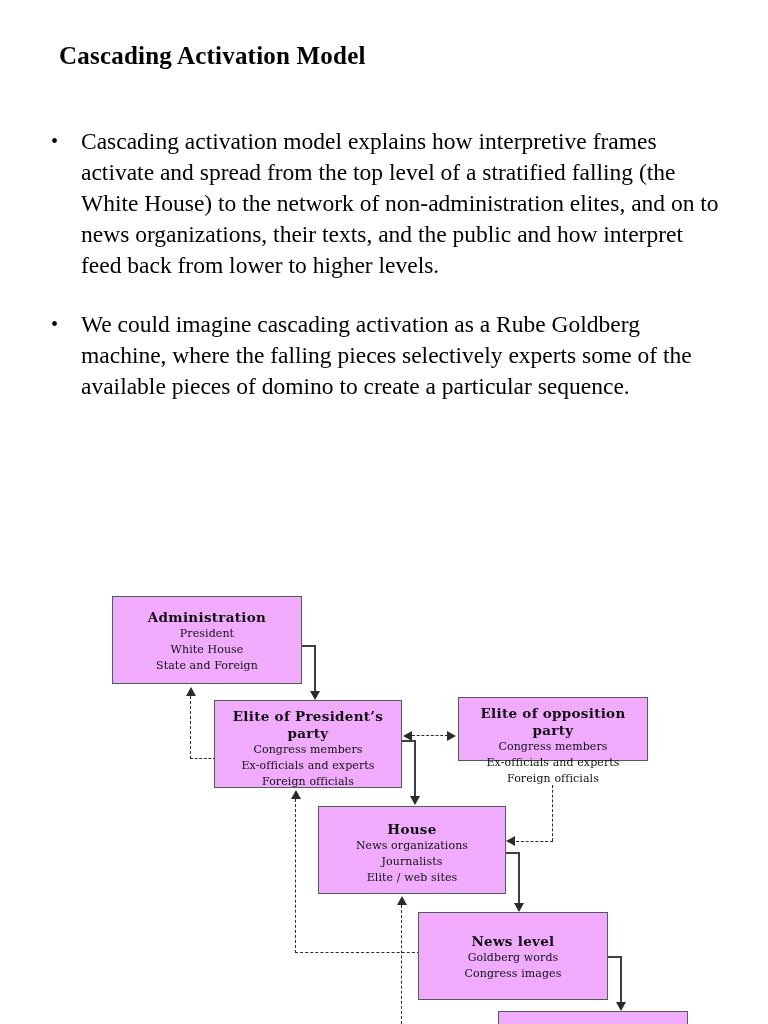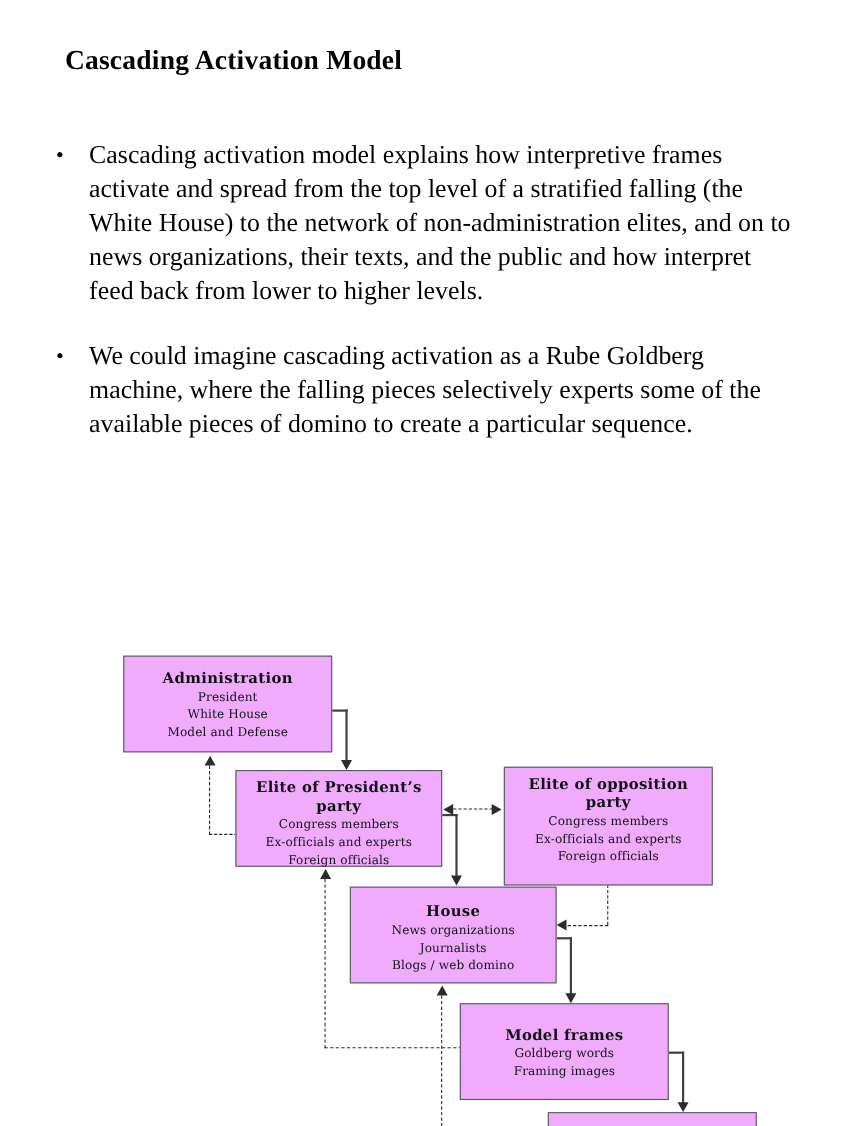--- a/index.html
+++ b/index.html
@@ -81,21 +81,21 @@
   .dg-line {
     display: block;
     font-size: 11px;
     line-height: 16px;
     letter-spacing: 0.1px;
   }
 
   
   #box-administration { left: 112px; top: 596px; width: 190px; height: 88px; padding-top: 12px; }
   #box-elite-president { left: 214px; top: 700px; width: 188px; height: 88px; padding-top: 7px; }
-  #box-elite-opposition { left: 458px; top: 697px; width: 190px; height: 108px; padding-top: 7px; }
+  #box-elite-opposition { left: 458px; top: 697px; width: 190px; height: 64px; padding-top: 7px; }
   #box-media { left: 318px; top: 806px; width: 188px; height: 88px; padding-top: 14px; }
   #box-news-frames { left: 418px; top: 912px; width: 190px; height: 88px; padding-top: 20px; }
   #box-public { left: 498px; top: 1011px; width: 190px; height: 88px; padding-top: 20px; }
 
   
   .ln { position: absolute; background: #3c4043; z-index: 2; }
   .ln-h { height: 1.6px; }
   .ln-v { width: 1.6px; }
   .dln { position: absolute; z-index: 2; }
   .dln-v {
@@ -181,47 +181,47 @@
   <div class="dln dln-v" style="left:295px; top:799px; height:154px;"></div>
   <div class="arrow arrow-up" style="left:291px; top:790px;"></div>
 
   <div class="dln dln-v" style="left:401px; top:905px; height:119px;"></div>
   <div class="arrow arrow-up" style="left:397px; top:896px;"></div>
 
   <div class="dg-box" id="box-administration">
     <span class="dg-title">Administration</span>
     <span class="dg-line">President</span>
     <span class="dg-line">White House</span>
-    <span class="dg-line">Model and Defense</span>
+    <span class="dg-line">State and Foreign</span>
   </div>
 
   <div class="dg-box" id="box-elite-president">
     <span class="dg-title">Elite of President’s party</span>
     <span class="dg-line">Congress members</span>
     <span class="dg-line">Ex-officials and experts</span>
     <span class="dg-line">Foreign officials</span>
   </div>
 
   <div class="dg-box" id="box-elite-opposition">
     <span class="dg-title">Elite of opposition party</span>
     <span class="dg-line">Congress members</span>
     <span class="dg-line">Ex-officials and experts</span>
     <span class="dg-line">Foreign officials</span>
   </div>
 
   <div class="dg-box" id="box-media">
     <span class="dg-title">House</span>
     <span class="dg-line">News organizations</span>
     <span class="dg-line">Journalists</span>
-    <span class="dg-line">Blogs / web domino</span>
+    <span class="dg-line">Elite / web sites</span>
   </div>
 
   <div class="dg-box" id="box-news-frames">
-    <span class="dg-title">Model frames</span>
+    <span class="dg-title">News level</span>
     <span class="dg-line">Goldberg words</span>
-    <span class="dg-line">Framing images</span>
+    <span class="dg-line">Congress images</span>
   </div>
 
   <div class="dg-box" id="box-public">
     <span class="dg-title"></span>
   </div>
 
 </div>
 
 </body></html>

